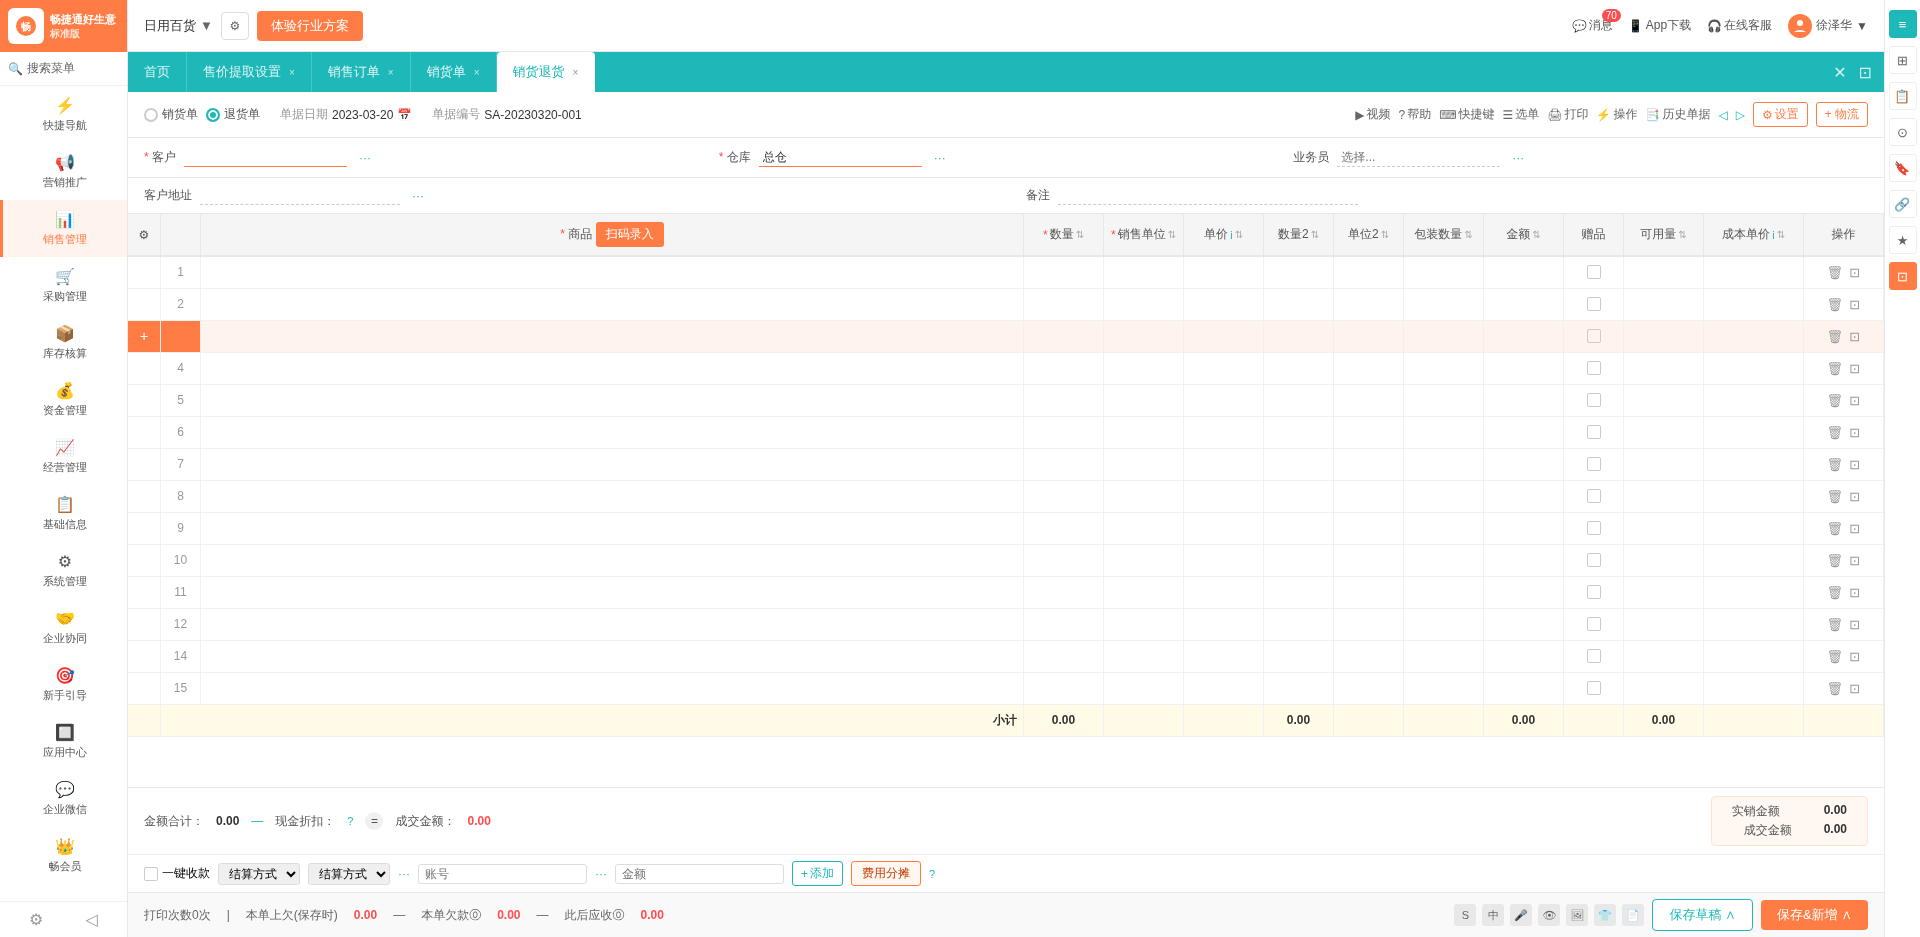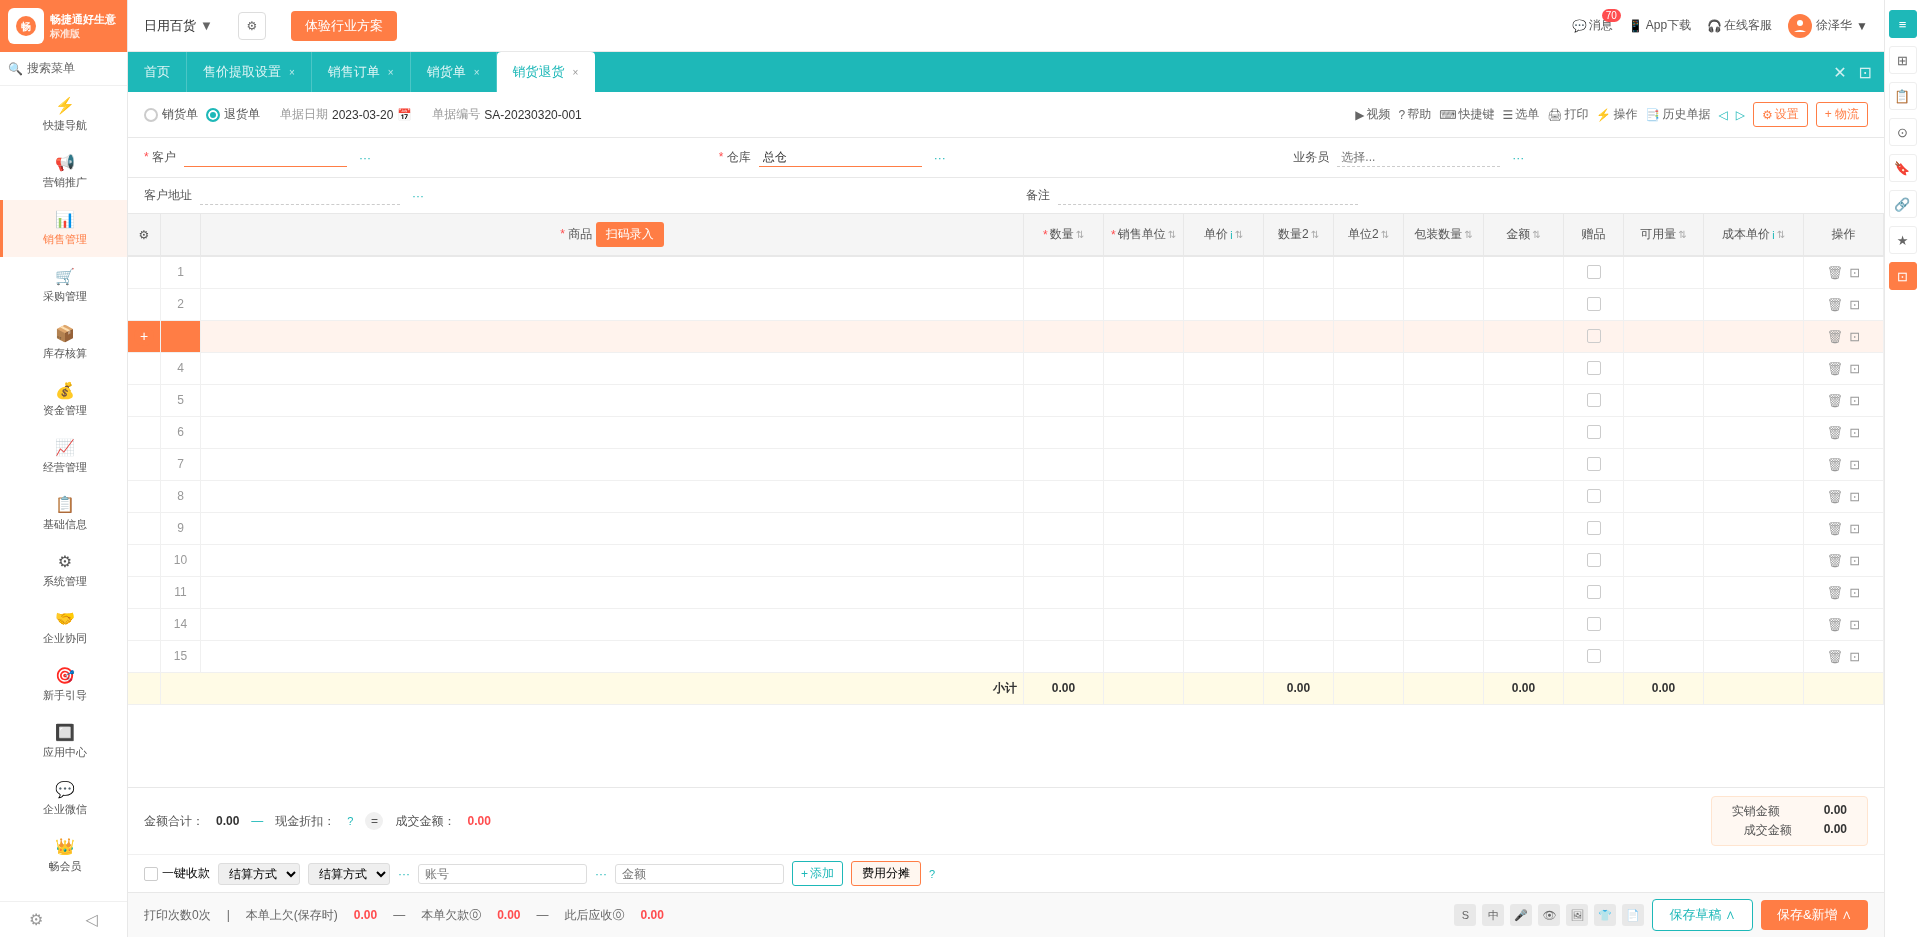--- a/index.html
+++ b/index.html
@@ -16,21 +16,21 @@
     .sidebar-item.active { background: #fff3ed; color: #ff7d45; border-left: 3px solid #ff7d45; }
     .sidebar-item-icon { font-size: 16px; }
     .sidebar-bottom { padding: 8px; display: flex; justify-content: space-around; border-top: 1px solid #f0f0f0; }
     .sidebar-bottom-btn { color: #999; cursor: pointer; font-size: 16px; }
 
     
     .main { flex: 1; display: flex; flex-direction: column; height: 937px; overflow: hidden; }
 
     
     .topbar { height: 52px; background: #fff; display: flex; align-items: center; padding: 0 16px; border-bottom: 1px solid #e8e8e8; justify-content: space-between; flex-shrink: 0; }
-    .topbar-left { display: flex; align-items: center; gap: 25px; }
+    .topbar-left { display: flex; align-items: center; gap: 8px; }
     .topbar-category { display: flex; align-items: center; gap: 4px; font-size: 13px; color: #333; }
     .topbar-dropdown { color: #666; }
     .topbar-settings-btn { width: 28px; height: 28px; border: 1px solid #ddd; border-radius: 4px; display: flex; align-items: center; justify-content: center; cursor: pointer; color: #666; }
     .topbar-experience-btn { background: #ff7d45; color: #fff; border: none; border-radius: 4px; padding: 6px 14px; font-size: 13px; cursor: pointer; }
     .topbar-right { display: flex; align-items: center; gap: 16px; font-size: 12px; color: #555; }
     .topbar-msg { position: relative; cursor: pointer; display: flex; align-items: center; gap: 2px; }
     .badge { background: #ff4d4f; color: #fff; border-radius: 10px; font-size: 10px; padding: 1px 4px; position: absolute; top: -8px; right: -8px; }
     .topbar-user { display: flex; align-items: center; gap: 4px; cursor: pointer; }
     .user-avatar { width: 24px; height: 24px; background: #ff7d45; border-radius: 50%; display: flex; align-items: center; justify-content: center; color: #fff; font-size: 10px; }
 
@@ -95,21 +95,21 @@
     
     .bottom-area { background: #fff; border-top: 1px solid #e8e8e8; flex-shrink: 0; }
     .bottom-row1 { padding: 8px 16px; display: flex; align-items: center; gap: 12px; font-size: 12px; border-bottom: 1px solid #f0f0f0; }
     .amount-label { color: #555; }
     .amount-value { color: #333; font-weight: bold; }
     .minus-icon { color: #1eb8b8; }
     .equals-icon { background: #f0f0f0; border-radius: 50%; width: 18px; height: 18px; display: flex; align-items: center; justify-content: center; color: #555; }
     .deal-amount { color: #ff4d4f; font-weight: bold; }
     .bottom-row2 { padding: 6px 16px; display: flex; align-items: center; gap: 8px; font-size: 12px; }
     .checkbox-label { display: flex; align-items: center; gap: 4px; }
-    .bottom-btn-orange { background: #fff7f0; border: 1px solid #ff7d45; color: #000000; border-radius: 3px; padding: 3px 10px; font-size: 12px; cursor: pointer; font-family: Liberation Serif, serif; }
+    .bottom-btn-orange { background: #fff7f0; border: 1px solid #ff7d45; color: #c2410c; border-radius: 3px; padding: 3px 10px; font-size: 12px; cursor: pointer; font-family: Liberation Serif, serif; }
     .add-btn { border: 1px solid #1eb8b8; background: #fff; color: #1eb8b8; border-radius: 3px; padding: 3px 8px; font-size: 12px; cursor: pointer; display: flex; align-items: center; gap: 2px; }
 
     
     .footer-bar { background: #f9f9f9; padding: 6px 16px; border-top: 1px solid #e8e8e8; display: flex; align-items: center; gap: 16px; font-size: 12px; color: #666; flex-shrink: 0; }
     .footer-bar-right { margin-left: auto; display: flex; gap: 8px; align-items: center; }
     .save-draft-btn { background: #fff; border: 1px solid #1eb8b8; color: #1eb8b8; border-radius: 4px; padding: 6px 16px; font-size: 13px; cursor: pointer; display: flex; align-items: center; gap: 4px; }
     .save-new-btn { background: #ff7d45; border: none; color: #fff; border-radius: 4px; padding: 6px 16px; font-size: 13px; cursor: pointer; display: flex; align-items: center; gap: 4px; }
 
     
     .right-panel { width: 36px; background: #fff; border-left: 1px solid #e8e8e8; display: flex; flex-direction: column; align-items: center; padding-top: 10px; gap: 8px; flex-shrink: 0; }
@@ -731,20 +731,45 @@
                 <td></td>
                 <td>
                   <div class="action-icons">
                     <span class="action-icon">🗑</span>
                     <span class="action-icon">⊡</span>
                   </div>
                 </td>
               </tr>
             <tr>
                 <td></td>
+                <td class="row-num">12</td>
+                <td></td>
+                <td></td>
+                <td></td>
+                <td></td>
+                <td></td>
+                <td></td>
+                <td></td>
+                <td></td>
+                <td>
+                  <div class="checkbox-cell">
+                    <span class="checkbox"></span>
+                  </div>
+                </td>
+                <td></td>
+                <td></td>
+                <td>
+                  <div class="action-icons">
+                    <span class="action-icon">🗑</span>
+                    <span class="action-icon">⊡</span>
+                  </div>
+                </td>
+              </tr>
+            <tr>
+                <td></td>
                 <td class="row-num">14</td>
                 <td></td>
                 <td></td>
                 <td></td>
                 <td></td>
                 <td></td>
                 <td></td>
                 <td></td>
                 <td></td>
                 <td>

